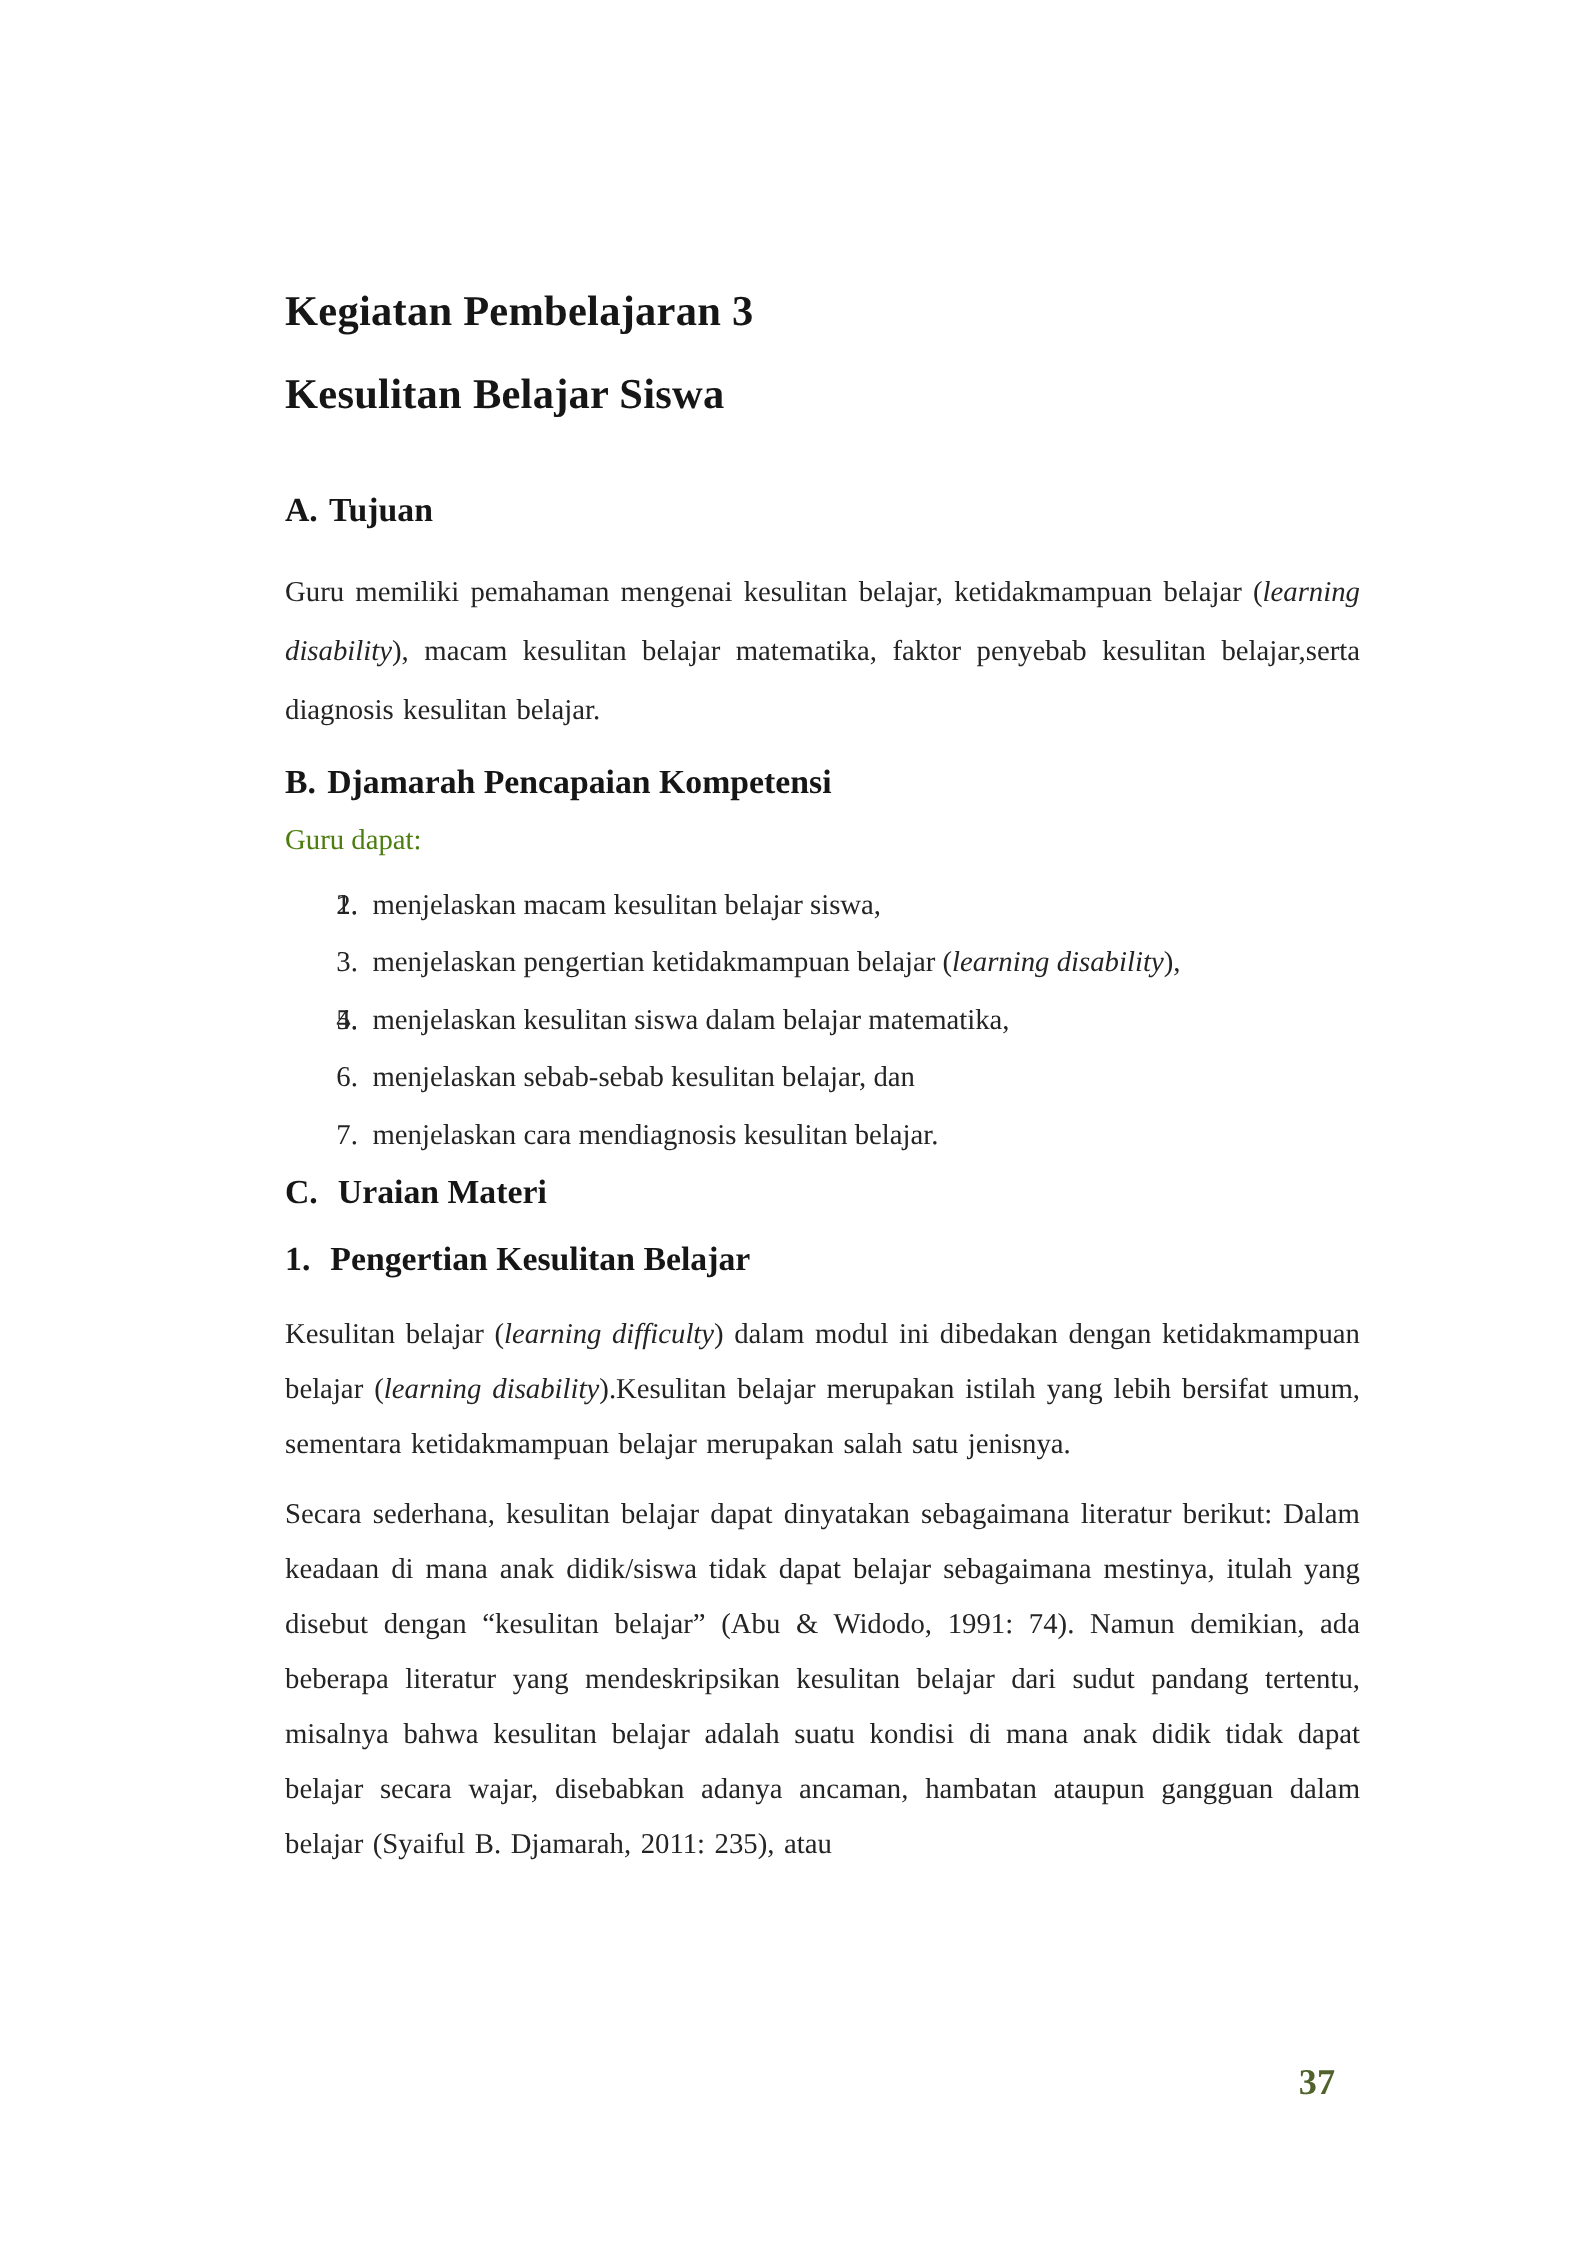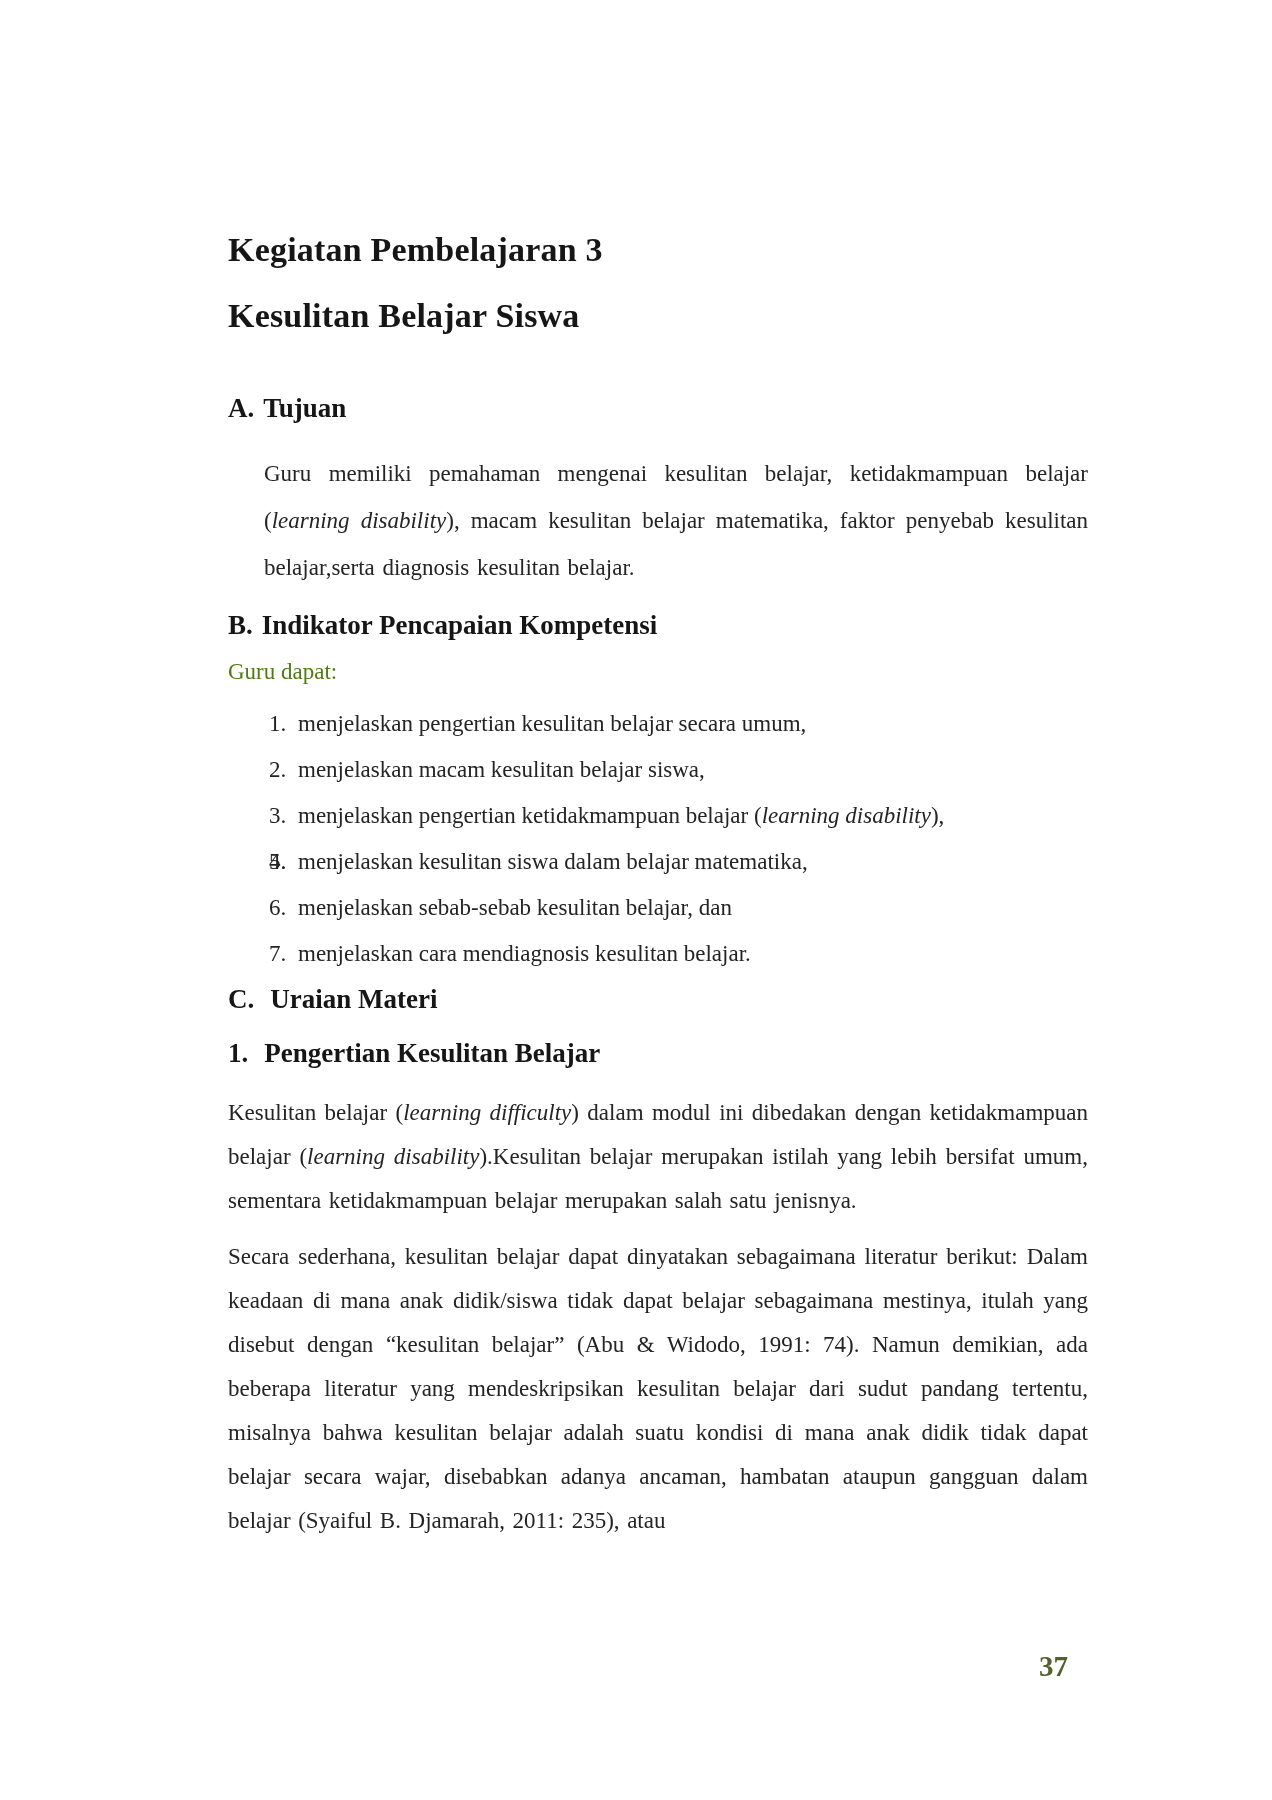--- a/index.html
+++ b/index.html
@@ -45,21 +45,21 @@
   .sub-heading { margin-top: 22px; }
   .body-para {
     margin: 0;
     font-size: 23px;
     line-height: 47px;
     text-align: justify;
     word-spacing: 0.08em;
     color: #242424;
   }
   .body-para em { font-style: italic; }
-  .para-tujuan { margin-top: 26px; margin-left: 36px; }
+  .para-tujuan { margin-top: 26px; }
   .intro-line {
     margin: 16px 0 0 0;
     font-size: 23px;
     line-height: 30px;
     color: #4d7c0f;
   }
   .goal-list {
     list-style: none;
     margin: 14px 0 0 0;
     padding: 0;
@@ -115,29 +115,28 @@
 
     <h2 class="section-heading gap-sm heading-a">
       <span class="prefix">A.</span>
       <span>Tujuan</span>
     </h2>
 
     <p class="body-para para-tujuan"><span>Guru memiliki pemahaman mengenai kesulitan belajar, ketidakmampuan belajar (</span><em>learning disability</em><span>), macam kesulitan belajar matematika, faktor penyebab kesulitan belajar,serta diagnosis kesulitan belajar.</span></p>
 
     <h2 class="section-heading gap-sm heading-b">
       <span class="prefix">B.</span>
-      <span>Indikator Pencapaian Kompetensi</span>
+      <span>Djamarah Pencapaian Kompetensi</span>
     </h2>
 
     <p class="intro-line">Guru dapat:</p>
 
     <ol class="goal-list">
       <li>
         <span class="li-num">1.</span>
-        <span><span>menjelaskan pengertian kesulitan belajar secara umum,</span></span>
       </li>
       <li>
         <span class="li-num">2.</span>
         <span><span>menjelaskan macam kesulitan belajar siswa,</span></span>
       </li>
       <li>
         <span class="li-num">3.</span>
         <span><span>menjelaskan pengertian ketidakmampuan belajar (</span><em>learning disability</em><span>),</span></span>
       </li>
       <li>

